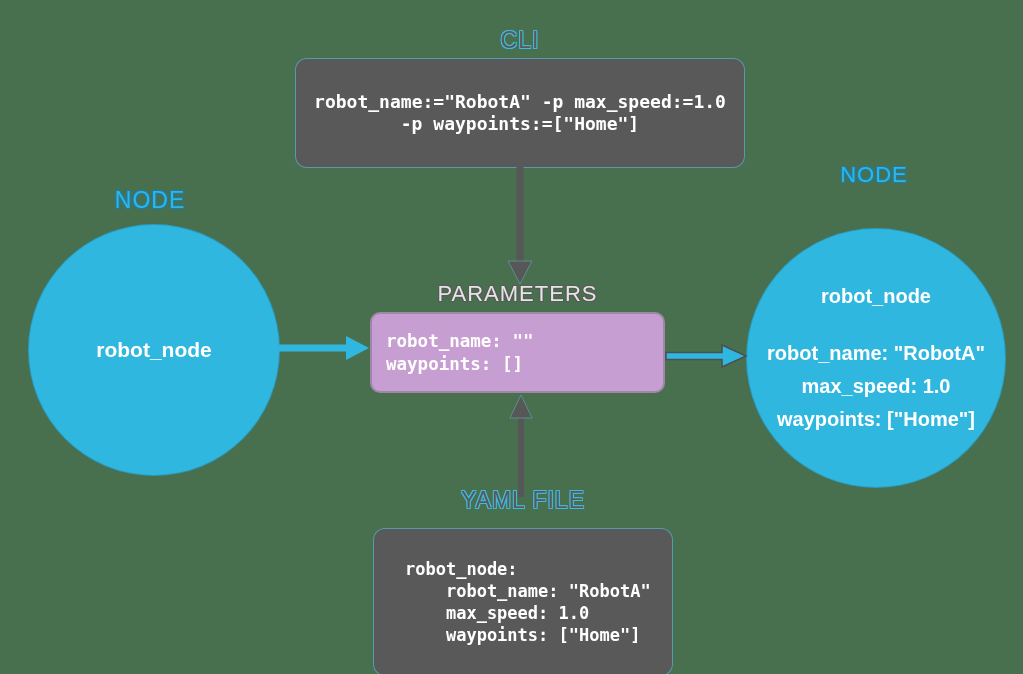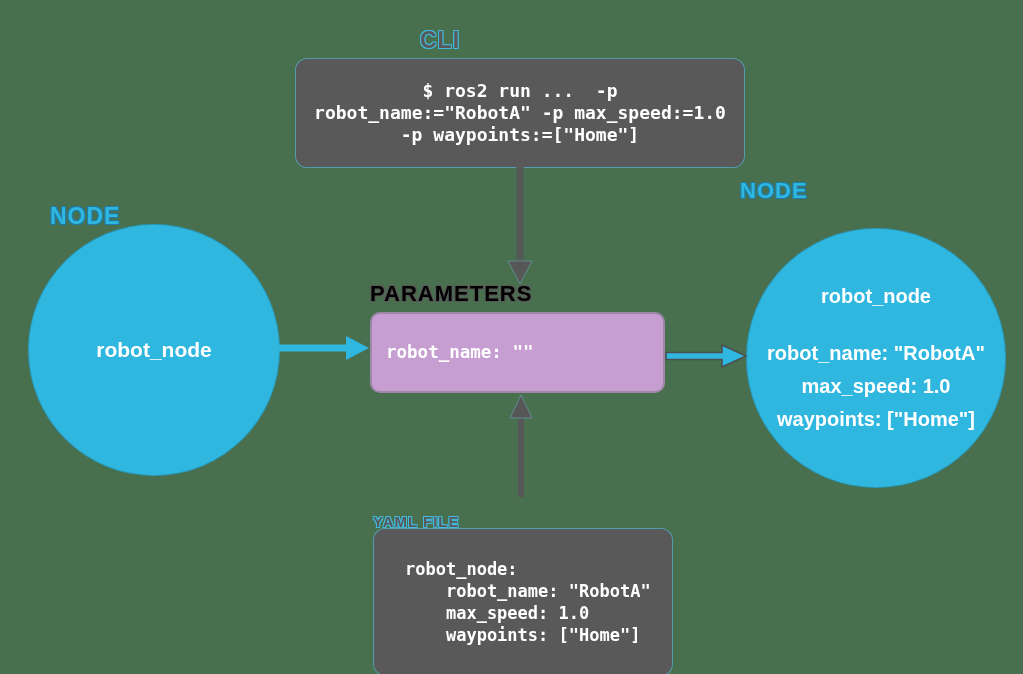--- a/index.html
+++ b/index.html
@@ -8,37 +8,37 @@
     position: relative;
     width: 1023px;
     height: 674px;
     background: #48704e;
     overflow: hidden;
     font-family: "Liberation Sans", sans-serif;
   }
   
   .lbl {
     position: absolute;
-    font-weight: bold;
+    font-weight: normal;
+    text-align: center;
     letter-spacing: 1px;
     line-height: 24px;
   }
   .lbl-cyan {
     color: #30b7e0;
     text-shadow: -1px -1px 0 #1e7da8, 1px -1px 0 #1e7da8,
                  -1px  1px 0 #1e7da8, 1px  1px 0 #1e7da8;
-    margin-top: 16px;
   }
   .lbl-gray {
     color: #595959;
     text-shadow: -1px -1px 0 #40bade, 1px -1px 0 #40bade,
                  -1px  1px 0 #40bade, 1px  1px 0 #40bade;
   }
   .lbl-purple {
-    color: #000000;
+    color: #e5e5e5;
     text-shadow: -1px -1px 0 #595959, 1px -1px 0 #595959,
                  -1px  1px 0 #595959, 1px  1px 0 #595959;
   }
   
   .codebox {
     position: absolute;
     background: #595959;
     border: 1px solid rgba(80, 200, 230, 0.6);
     border-radius: 12px;
     color: #ffffff;
@@ -100,48 +100,48 @@
     font-size: 20px;
     line-height: 33px;
   }
   .circle-right .rc-title { margin-bottom: 24px; }
   .circle-right .line { white-space: pre; }
   
   .lbl-cli        { left: 420px; top: 28px;  width: 200px; font-size: 23px; }
   .lbl-node       { left: 50px;  top: 188px; width: 200px; font-size: 23px; }
   .lbl-params     { left: 370px; top: 282px; width: 295px; font-size: 22px; }
   .lbl-node-wp    { left: 740px; top: 163px; width: 268px; font-size: 22px; line-height: 23px; }
-  .lbl-yaml       { left: 373px; top: 488px; width: 300px; font-size: 15px; margin-top: 22px; }
+  .lbl-yaml       { left: 373px; top: 488px; width: 300px; font-size: 23px; }
   
   .arrows {
     position: absolute;
     left: 0; top: 0;
     pointer-events: none;
   }
 </style>
 </head>
 <body>
 
 <div class="canvas">
 
   <div class="lbl lbl-gray lbl-cli">CLI</div>
   <div class="codebox cli-box">
-    <div class="line">$ ros2 run ...  -p</div>
     <div class="line">robot_name:="RobotA" -p max_speed:=1.0</div>
     <div class="line">-p waypoints:=["Home"]</div>
   </div>
 
   <div class="lbl lbl-cyan lbl-node">NODE</div>
   <div class="circle circle-left">
     <div>robot_node</div>
   </div>
 
   <div class="lbl lbl-purple lbl-params">PARAMETERS</div>
   <div class="param-box">
     <div class="line">robot_name: ""</div>
+    <div class="line">waypoints: []</div>
   </div>
 
   <div class="lbl lbl-cyan lbl-node-wp">
     <div>NODE</div>
   </div>
   <div class="circle circle-right">
     <div class="rc-title">robot_node</div>
     <div class="line">robot_name: "RobotA"</div>
     <div class="line">max_speed: 1.0</div>
     <div class="line">waypoints: ["Home"]</div>

